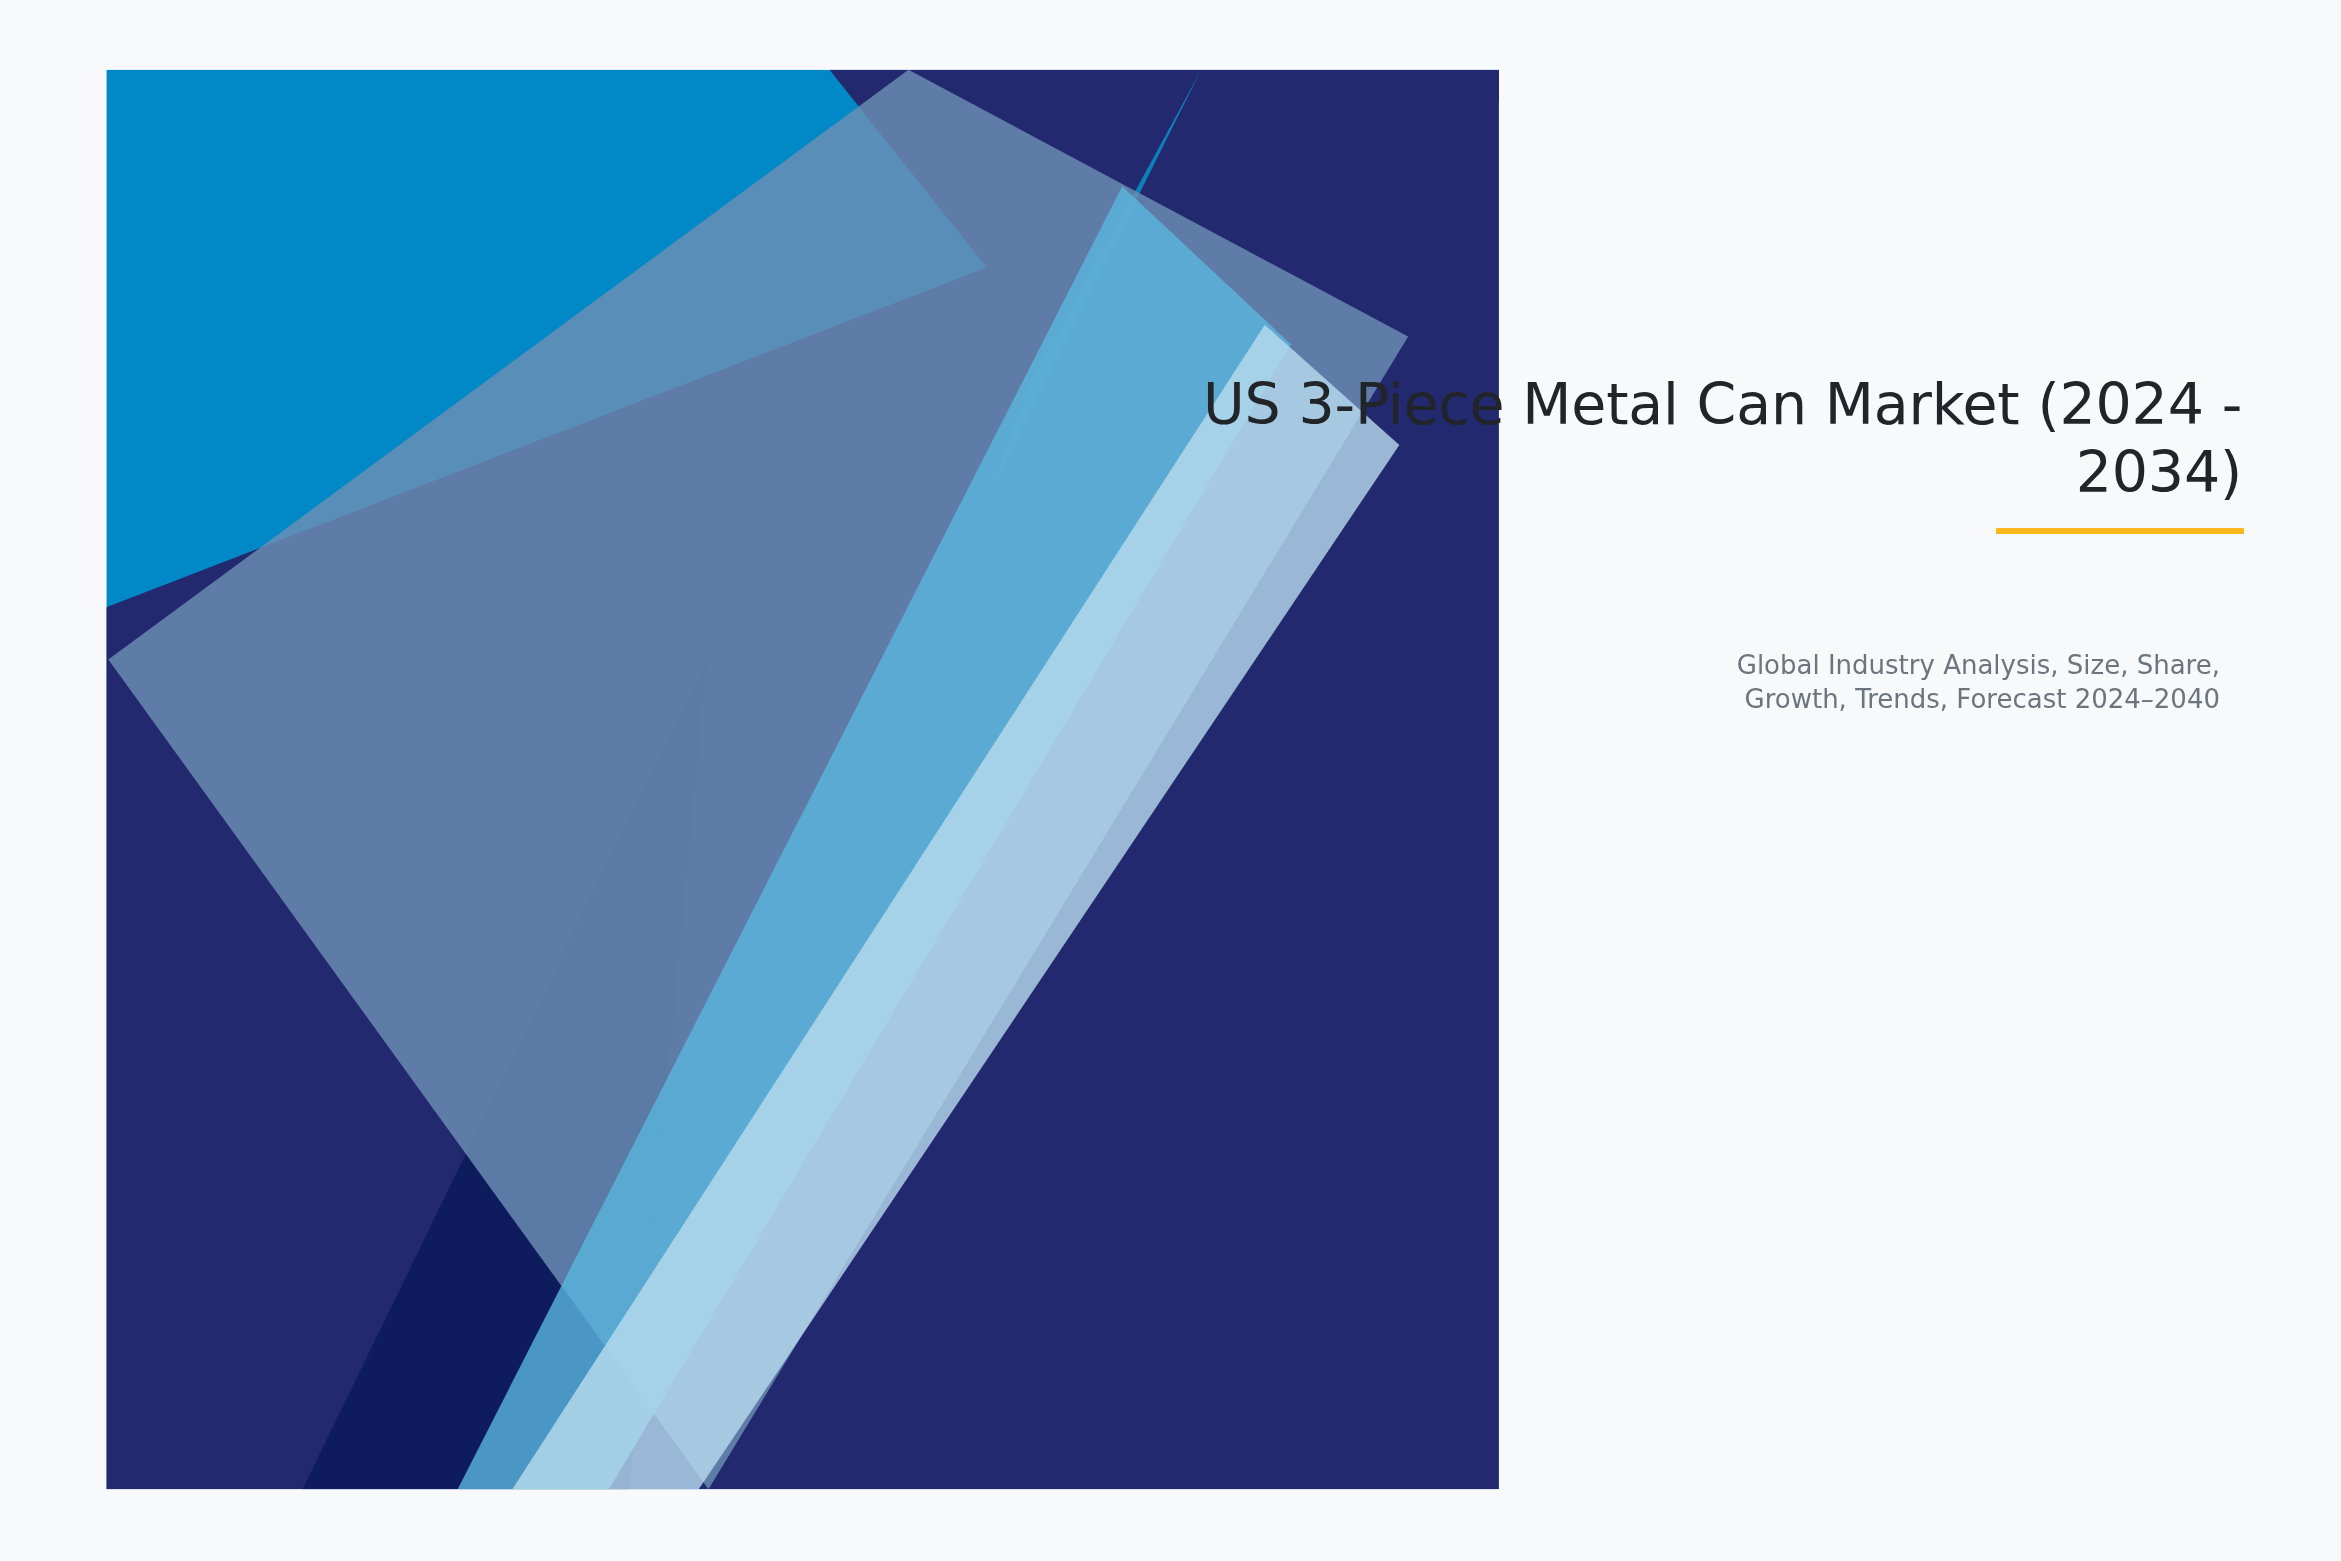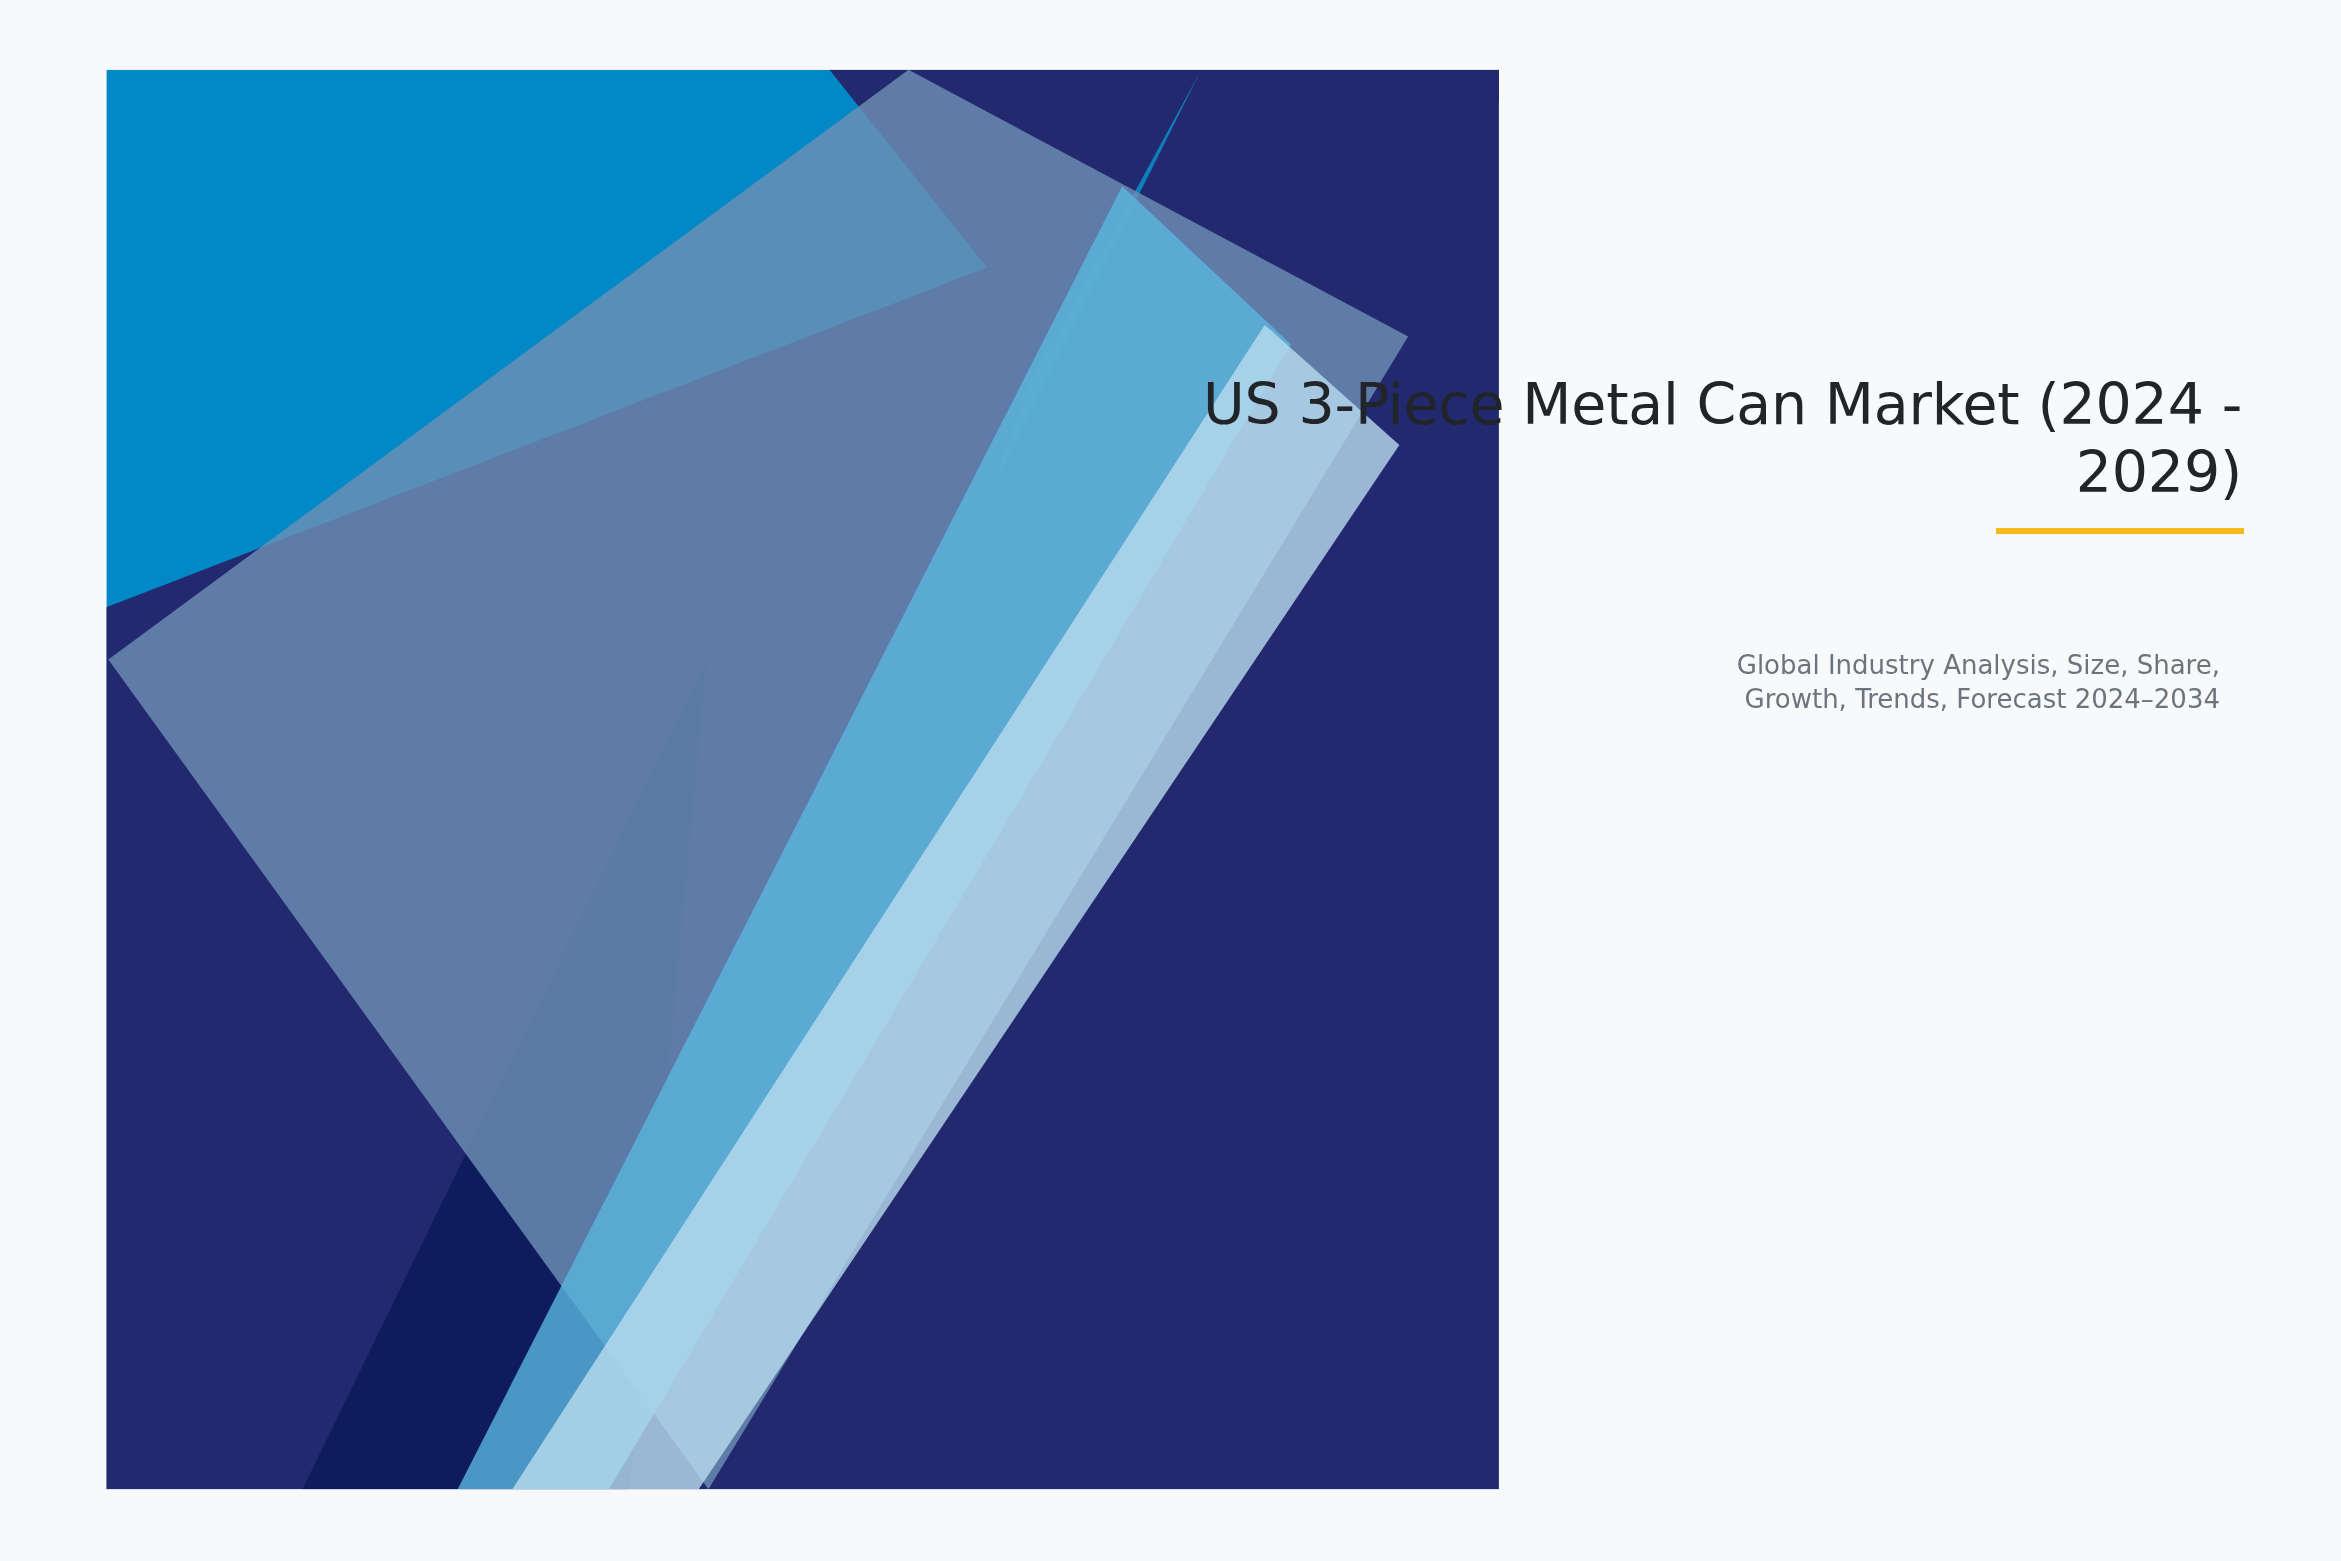--- a/index.html
+++ b/index.html
@@ -99,25 +99,25 @@
     <polygon points="1862,143 2886,690 1452,3053 222,1352" fill="#6d8fb4" opacity="0.82"></polygon>
     <polygon points="2300,382 2646,706 1248,3053 938,3053" fill="#5ab5dd" opacity="0.80"></polygon>
     <polygon points="2592,666 2868,912 1432,3053 1050,3053" fill="#b8dcef" opacity="0.80"></polygon>
   </g>
 </svg>
 
 <div id="title-block">
   <h1 id="page-title">
     <span>US 3-Piece Metal Can Market (2024 -</span>
     <br>
-    <span>2029)</span>
+    <span>2034)</span>
   </h1>
 </div>
 
 <div id="title-accent-bar"></div>
 
 <div id="subtitle-block">
   <p id="page-subtitle">
     <span class="subtitle-line">Global Industry Analysis, Size, Share,</span>
-    <span class="subtitle-line">Growth, Trends, Forecast 2024–2034</span>
+    <span class="subtitle-line">Growth, Trends, Forecast 2024–2040</span>
   </p>
 </div>
 
 
 </body></html>

